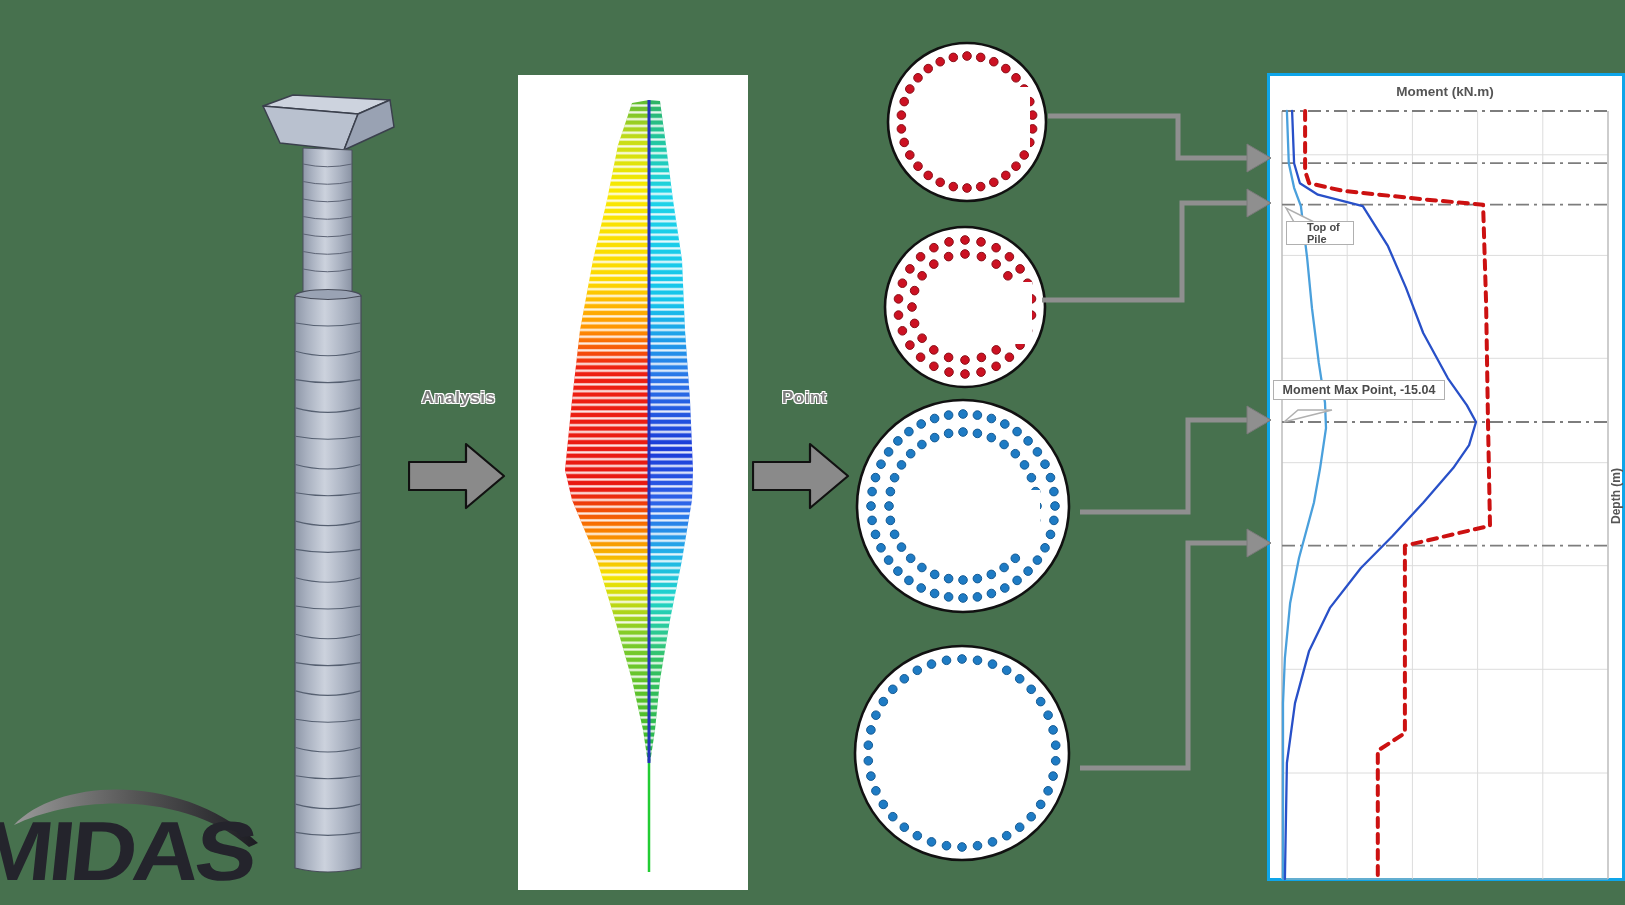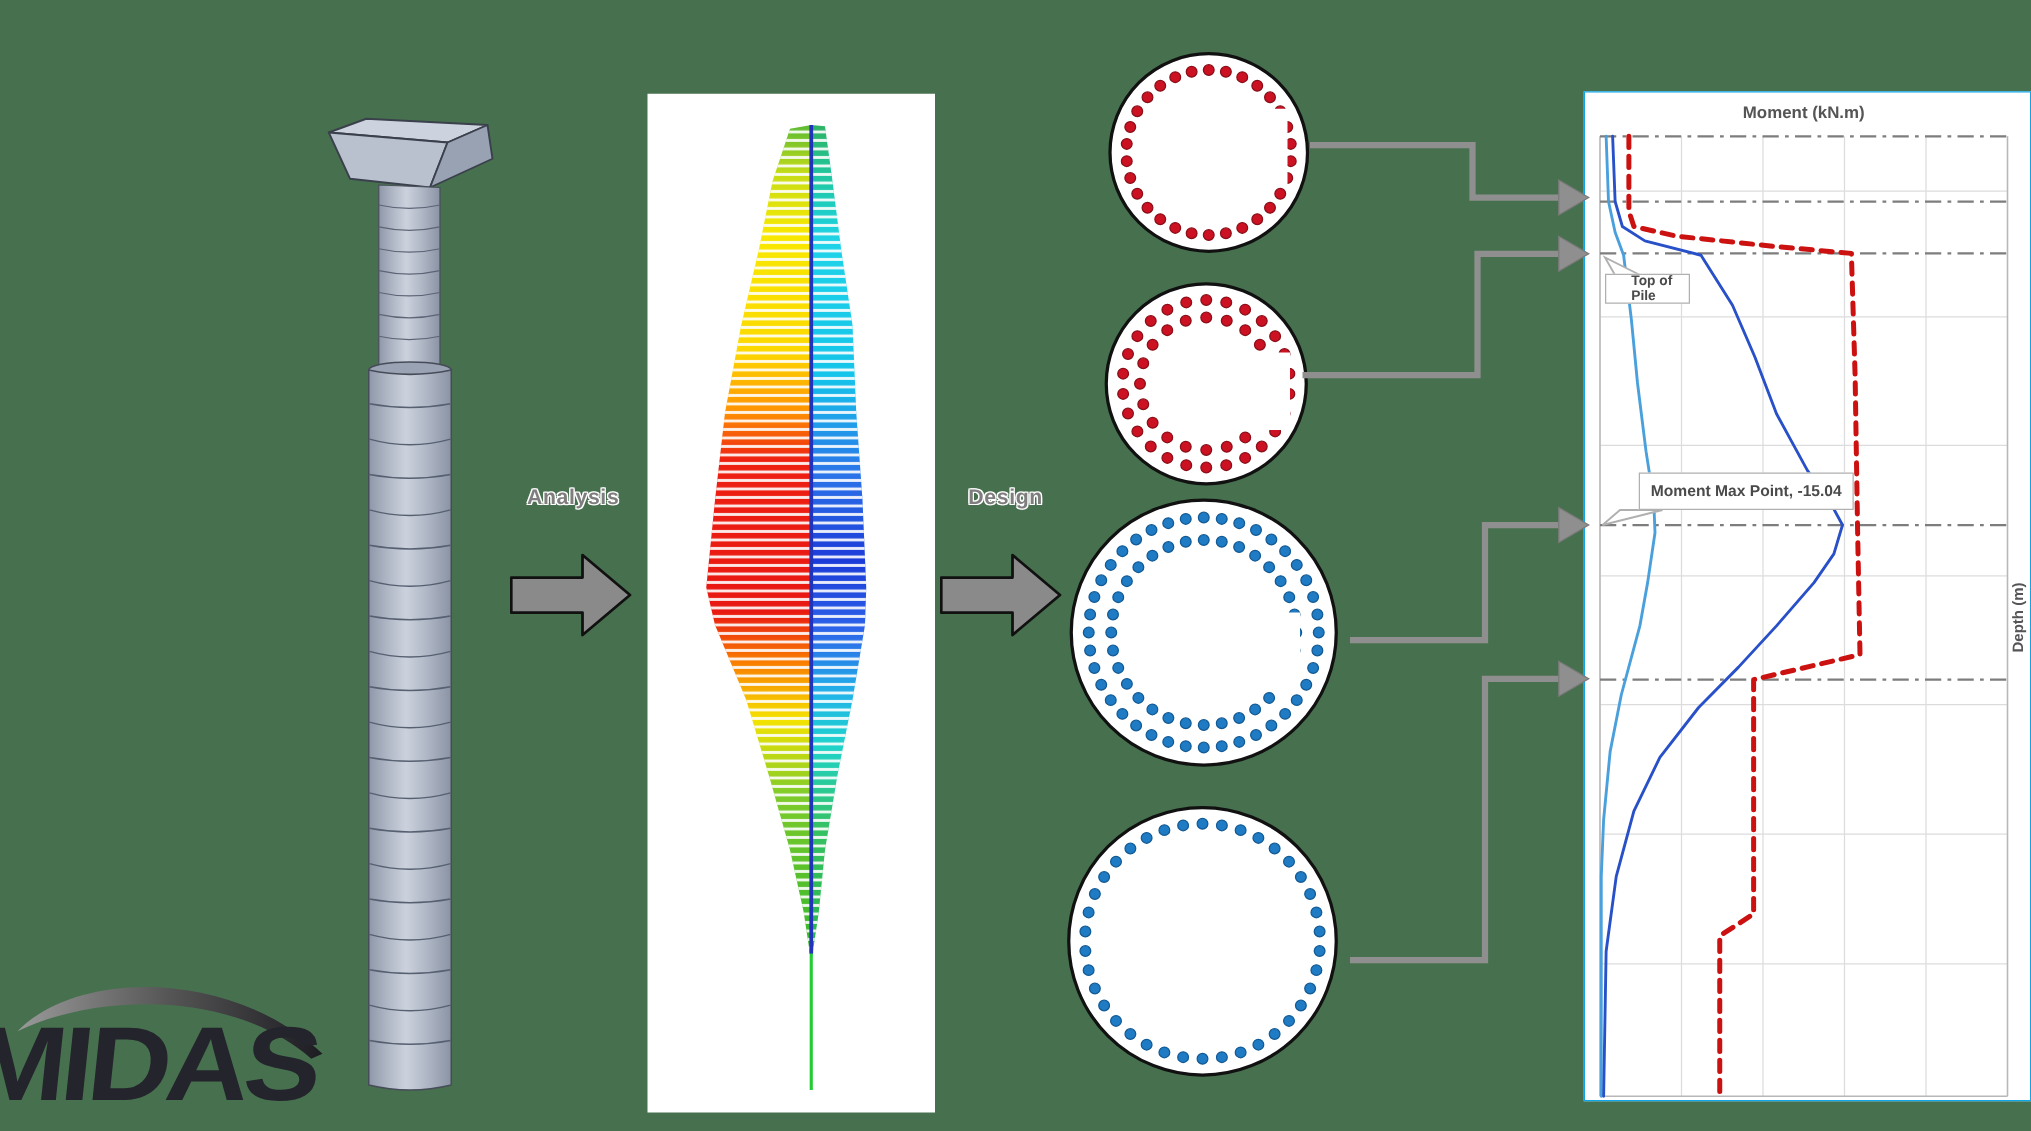--- a/index.html
+++ b/index.html
@@ -2,26 +2,26 @@
 <html><head>
 <meta charset="utf-8">
 <style>
   html,body{margin:0;padding:0;}
   body{font-family:"Liberation Sans", sans-serif;}
   .stage{position:relative;width:1625px;height:905px;overflow:hidden;background:#47714E;}
   .abs{position:absolute;}
   .panel{position:absolute;background:#ffffff;}
   .wf-label{position:absolute;font-weight:bold;font-size:17px;color:#7e7e7e;text-align:center;letter-spacing:.5px;
     text-shadow:-1px -1px 0 #fff,1px -1px 0 #fff,-1px 1px 0 #fff,1px 1px 0 #fff,0 1px 0 #fff,0 -1px 0 #fff;}
-  .chart-panel{left:1267px;top:73px;width:358px;height:808px;border:1px solid #0ea5e9;box-sizing:border-box;z-index:1;}
+  .chart-panel{left:1267px;top:73px;width:358px;height:808px;border:3px solid #0ea5e9;box-sizing:border-box;z-index:1;}
   .chart-title{position:absolute;left:12px;top:8px;width:326px;text-align:center;font-size:13.5px;font-weight:bold;color:#555;}
   .y-label{position:absolute;left:297px;top:412px;width:100px;height:16px;text-align:center;font-size:12px;font-weight:bold;color:#555;transform:rotate(-90deg);}
   .callout{position:absolute;background:#fff;border:1.5px solid #b0b0b0;color:#4a4a4a;font-weight:bold;display:flex;align-items:center;justify-content:center;box-sizing:border-box;}
   .callout.top-pile{left:16px;top:145px;width:68px;height:24px;font-size:11px;padding-left:20px;}
-  .callout.mmax{left:3px;top:304px;width:172px;height:30px;font-size:12.5px;margin-left:40px;}
+  .callout.mmax{left:3px;top:304px;width:172px;height:20px;font-size:12.5px;}
   svg{display:block;}
 </style>
 </head>
 <body>
 
 <div class="stage" style="background: rgb(71, 113, 78);">
 
   <svg class="abs" style="left:240px;top:80px;" width="180" height="800" viewBox="0 0 180 800">
     <defs>
       <linearGradient id="gSteel" x1="0" y1="0" x2="1" y2="0">
@@ -118,21 +118,21 @@
       </g>
       <g>
         <path d="M131,25 L142,26 148,70 155,125 164,185 167,255 172,325 175,395 174,425 164,485 152,545 142,605 137,655 131,695 Z" fill="url(#gRight)"></path>
         <path d="M131,25 L142,26 148,70 155,125 164,185 167,255 172,325 175,395 174,425 164,485 152,545 142,605 137,655 131,695 Z" fill="url(#hatch)"></path>
       </g>
       <line x1="131" y1="25" x2="131" y2="688" stroke="#2233bb" stroke-width="3"></line>
       <line x1="131" y1="688" x2="131" y2="797" stroke="#22cc33" stroke-width="2.5"></line>
     </svg>
   </div>
 
-  <div class="wf-label" style="left:747px;top:388px;width:115px;">Design</div>
+  <div class="wf-label" style="left:747px;top:388px;width:115px;">Point</div>
   <svg class="abs" style="left:752px;top:442px;" width="100" height="70" viewBox="0 0 100 70">
     <path d="M1,20 H58 V2 L96,34 L58,66 V48 H1 Z" fill="#8a8a8a" stroke="#111" stroke-width="2.2" stroke-linejoin="round"></path>
   </svg>
 
   <svg id="sections-svg" class="abs" style="left:840px;top:28px;" width="240" height="845" viewBox="0 0 240 845">
       <g>
         <circle cx="127" cy="94" r="79" fill="#ffffff" stroke="#111111" stroke-width="2.6"></circle>
         <circle cx="127.0" cy="28.0" r="4.3" fill="#CC1122" stroke="#8A0F18" stroke-width="1"></circle>
         <circle cx="140.7" cy="29.4" r="4.3" fill="#CC1122" stroke="#8A0F18" stroke-width="1"></circle>
         <circle cx="153.8" cy="33.7" r="4.3" fill="#CC1122" stroke="#8A0F18" stroke-width="1"></circle>

